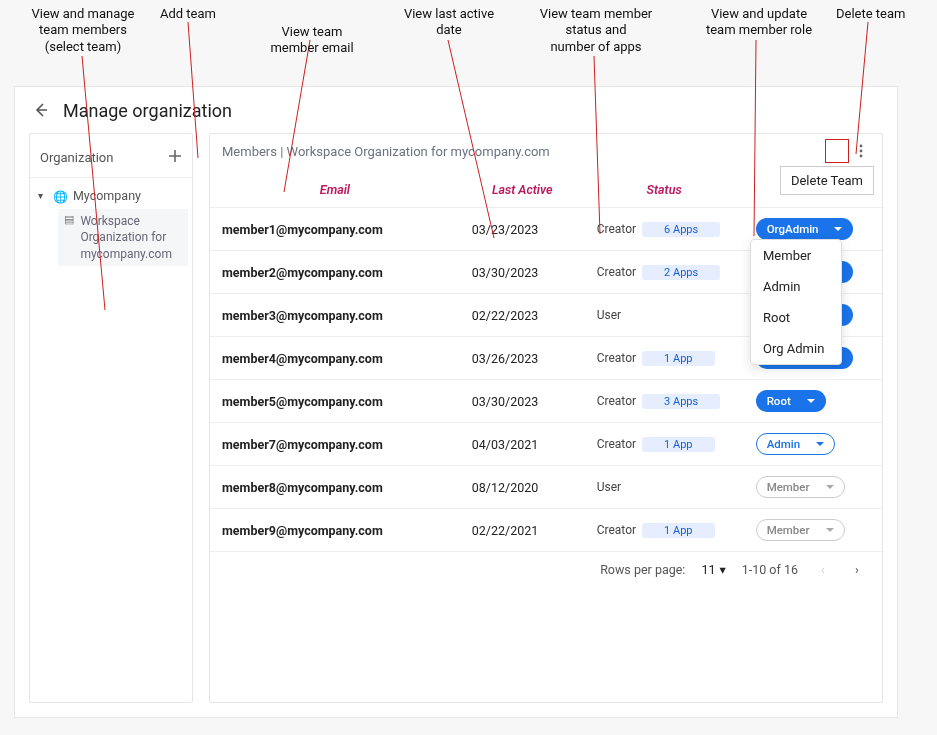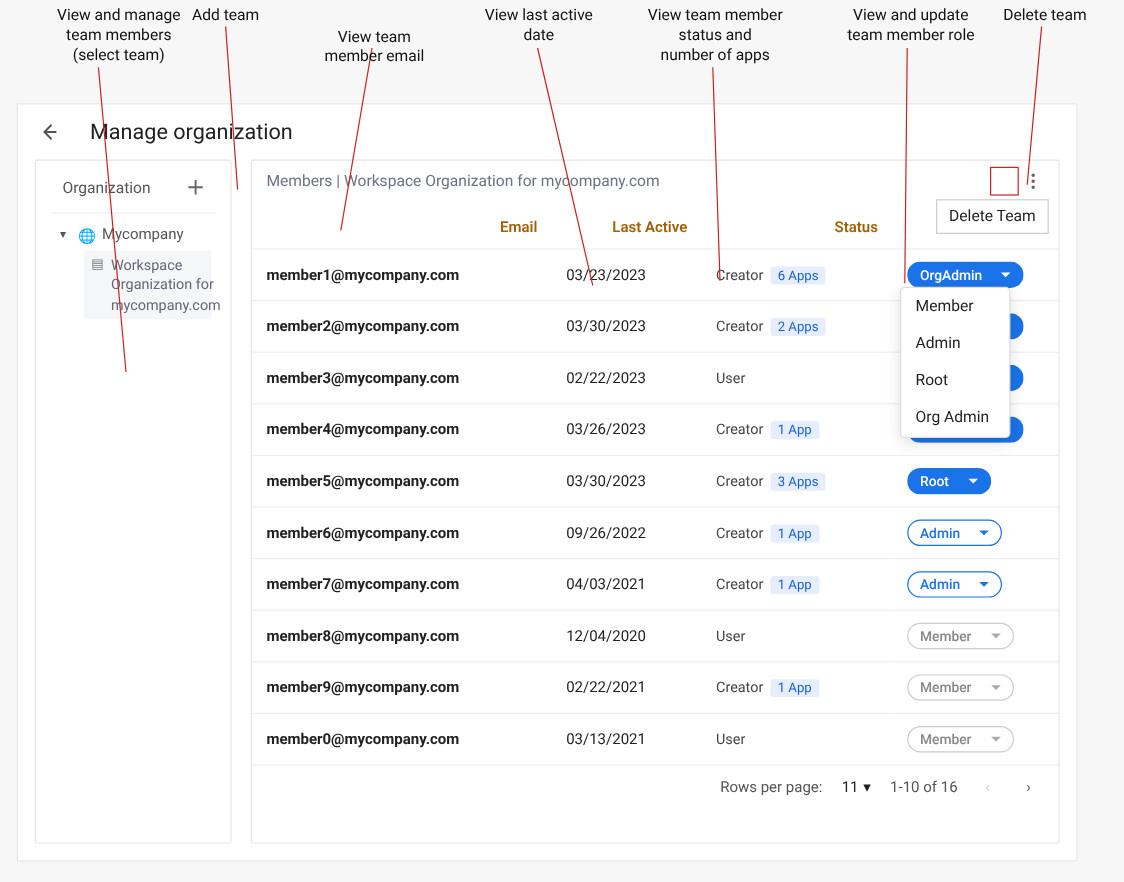--- a/index.html
+++ b/index.html
@@ -60,37 +60,37 @@
     gap: 12px;
   }
   .back-btn {
     width: 20px; height: 20px;
     display: flex; align-items: center; justify-content: center;
     color: #555;
   }
   .topbar h1 {
     font-size: 18px;
     font-weight: 400;
-    margin: 12px;
+    margin: 0;
     color: #222;
   }
 
   .content {
     display: flex;
     gap: 16px;
     padding: 0 14px 14px 14px;
     height: calc(100% - 46px);
   }
 
   .sidebar {
     width: 164px;
     background: #fff;
     border: 1px solid #e5e5e5;
     border-radius: 2px;
-    padding: 8px 12px;
+    padding: 8px 0;
     flex-shrink: 0;
   }
   .sb-header {
     display: flex;
     justify-content: space-between;
     align-items: center;
     padding: 6px 10px 10px 10px;
     font-size: 13px;
     color: #555;
     border-bottom: 1px solid #eee;
@@ -163,42 +163,43 @@
     font-size: 13px;
     color: #222;
   }
 
   table.members {
     width: 100%;
     border-collapse: collapse;
     font-size: 12.5px;
   }
   table.members th {
-    text-align: right;
+    text-align: center;
     font-weight: 600;
-    color: #a16207;
+    color: #be185d;
     padding: 14px 12px 10px 12px;
+    font-style: italic;
   }
   table.members td {
     padding: 10px 12px;
     border-top: 1px solid #eee;
     color: #222;
     vertical-align: middle;
     height: 40px;
   }
   td.email { font-weight: 700; }
   td.date { color: #222; }
   .st { display: flex; align-items: center; gap: 6px; text-align: center; }
   .st-label { color: #444; font-size: 12px; }
   .apps-badge {
     display: inline-block;
     background: #e5edff;
     color: #1760d6;
     font-size: 11px;
-    padding: 1px 6px;
+    padding: 1px 22px;
     border-radius: 3px;
   }
 
   .role-pill {
     display: inline-flex;
     align-items: center;
     gap: 16px;
     padding: 3px 10px;
     border-radius: 14px;
     font-size: 11.5px;
@@ -259,21 +260,21 @@
     border-top: 1px solid #eee;
   }
   .pagination .sel { display: inline-flex; align-items: center; gap: 4px; color: #222;}
   .pg-btn { width: 18px; text-align: center; color: #555; cursor: pointer; }
   .pg-btn.disabled { color: #ccc; cursor: default; }
 </style>
 </head>
 <body>
 
 <div class="annotations">
-  <div class="ann-label" style="left:34px; top:6px; width:130px;">View and manage
+  <div class="ann-label" style="left:18px; top:6px; width:130px;">View and manage
 team members
 (select team)</div>
   <div class="ann-label" style="left:160px; top:6px;">Add team</div>
   <div class="ann-label" style="left:262px; top:24px; width:100px;">View team
 member email</div>
   <div class="ann-label" style="left:394px; top:6px; width:110px;">View last active
 date</div>
   <div class="ann-label" style="left:526px; top:6px; width:140px;">View team member
 status and
 number of apps</div>
@@ -419,80 +420,53 @@
                   <span class="st-label">Creator</span>
                   <span class="apps-badge">3 Apps</span>
                 </div>
               </td>
               <td><span class="role-pill rp-root">
                   <span>Root</span>
                   <span class="caret-d"></span>
                 </span></td>
             </tr>
             <tr>
-              <td class="email">member6@mycompany.com</td>
-              <td class="date">09/26/2022</td>
+              <td class="email">member7@mycompany.com</td>
+              <td class="date">04/03/2021</td>
               <td>
                 <div class="st">
                   <span class="st-label">Creator</span>
                   <span class="apps-badge">1 App</span>
                 </div>
               </td>
               <td><span class="role-pill rp-admin">
                   <span>Admin</span>
                   <span class="caret-d"></span>
                 </span></td>
             </tr>
             <tr>
-              <td class="email">member7@mycompany.com</td>
-              <td class="date">04/03/2021</td>
-              <td>
-                <div class="st">
-                  <span class="st-label">Creator</span>
-                  <span class="apps-badge">1 App</span>
-                </div>
-              </td>
-              <td><span class="role-pill rp-admin">
-                  <span>Admin</span>
-                  <span class="caret-d"></span>
-                </span></td>
-            </tr>
-            <tr>
               <td class="email">member8@mycompany.com</td>
-              <td class="date">12/04/2020</td>
+              <td class="date">08/12/2020</td>
               <td>
                 <div class="st">
                   <span class="st-label">User</span>
                 </div>
               </td>
               <td><span class="role-pill rp-member">
                   <span>Member</span>
                   <span class="caret-d"></span>
                 </span></td>
             </tr>
             <tr>
               <td class="email">member9@mycompany.com</td>
               <td class="date">02/22/2021</td>
               <td>
                 <div class="st">
                   <span class="st-label">Creator</span>
                   <span class="apps-badge">1 App</span>
-                </div>
-              </td>
-              <td><span class="role-pill rp-member">
-                  <span>Member</span>
-                  <span class="caret-d"></span>
-                </span></td>
-            </tr>
-            <tr>
-              <td class="email">member0@mycompany.com</td>
-              <td class="date">03/13/2021</td>
-              <td>
-                <div class="st">
-                  <span class="st-label">User</span>
                 </div>
               </td>
               <td><span class="role-pill rp-member">
                   <span>Member</span>
                   <span class="caret-d"></span>
                 </span></td>
             </tr>
           </tbody>
       </table>
 

